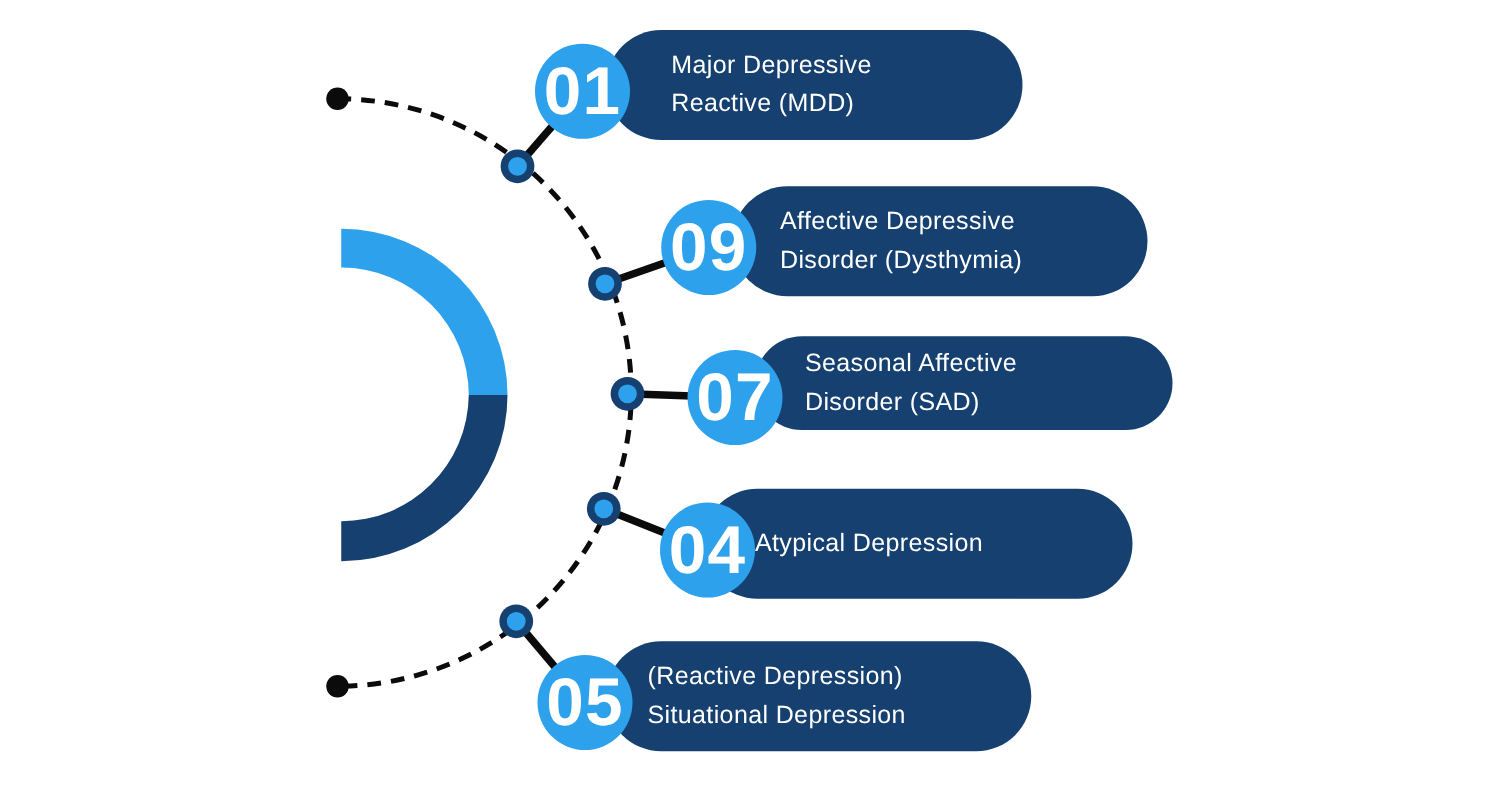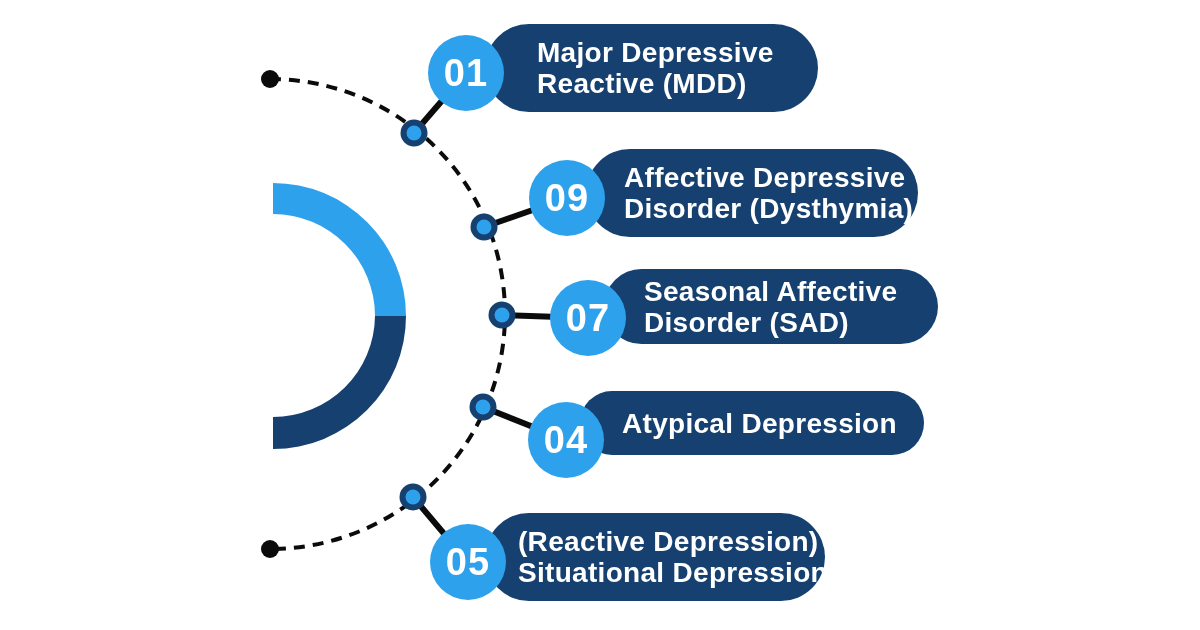--- a/index.html
+++ b/index.html
@@ -16,36 +16,36 @@
     position: absolute;
     background: #15406F;
     border-radius: 44px;
     color: #ffffff;
     display: flex;
     flex-direction: column;
     justify-content: center;
     box-sizing: border-box;
   }
   .pill-line {
-    font-size: 28px;
-    font-weight: 700;
+    font-size: 20px;
+    font-weight: 400;
     line-height: 31px;
     letter-spacing: 0.3px;
     white-space: nowrap;
   }
   .num-circle {
     position: absolute;
     width: 76px; height: 76px;
     border-radius: 50%;
     background: #2DA1EC;
     display: flex; align-items: center; justify-content: center;
   }
   .num-circle span {
     color: #ffffff;
-    font-size: 38px;
+    font-size: 54px;
     font-weight: 700;
     letter-spacing: 1px;
   }
 </style>
 </head>
 <body>
 
 <div class="stage">
 
   <svg class="lines-layer" width="1200" height="630" viewBox="0 0 1200 630">
@@ -102,21 +102,21 @@
   </div>
 
   <div class="pill" style="left:604px; top:269px; width:334px; height:75px; padding-left:40px;">
     <div class="pill-line">Seasonal Affective</div>
     <div class="pill-line">Disorder (SAD)</div>
   </div>
   <div class="num-circle" style="left:550px; top:280px;">
     <span>07</span>
   </div>
 
-  <div class="pill" style="left:580px; top:391px; width:344px; height:64px; padding-left:42px;">
+  <div class="pill" style="left:562px; top:391px; width:344px; height:88px; padding-left:42px;">
     <div class="pill-line">Atypical Depression</div>
   </div>
   <div class="num-circle" style="left:528px; top:402px;">
     <span>04</span>
   </div>
 
   <div class="pill" style="left:485px; top:513px; width:340px; height:88px; padding-left:33px;">
     <div class="pill-line">(Reactive Depression)</div>
     <div class="pill-line">Situational Depression</div>
   </div>

